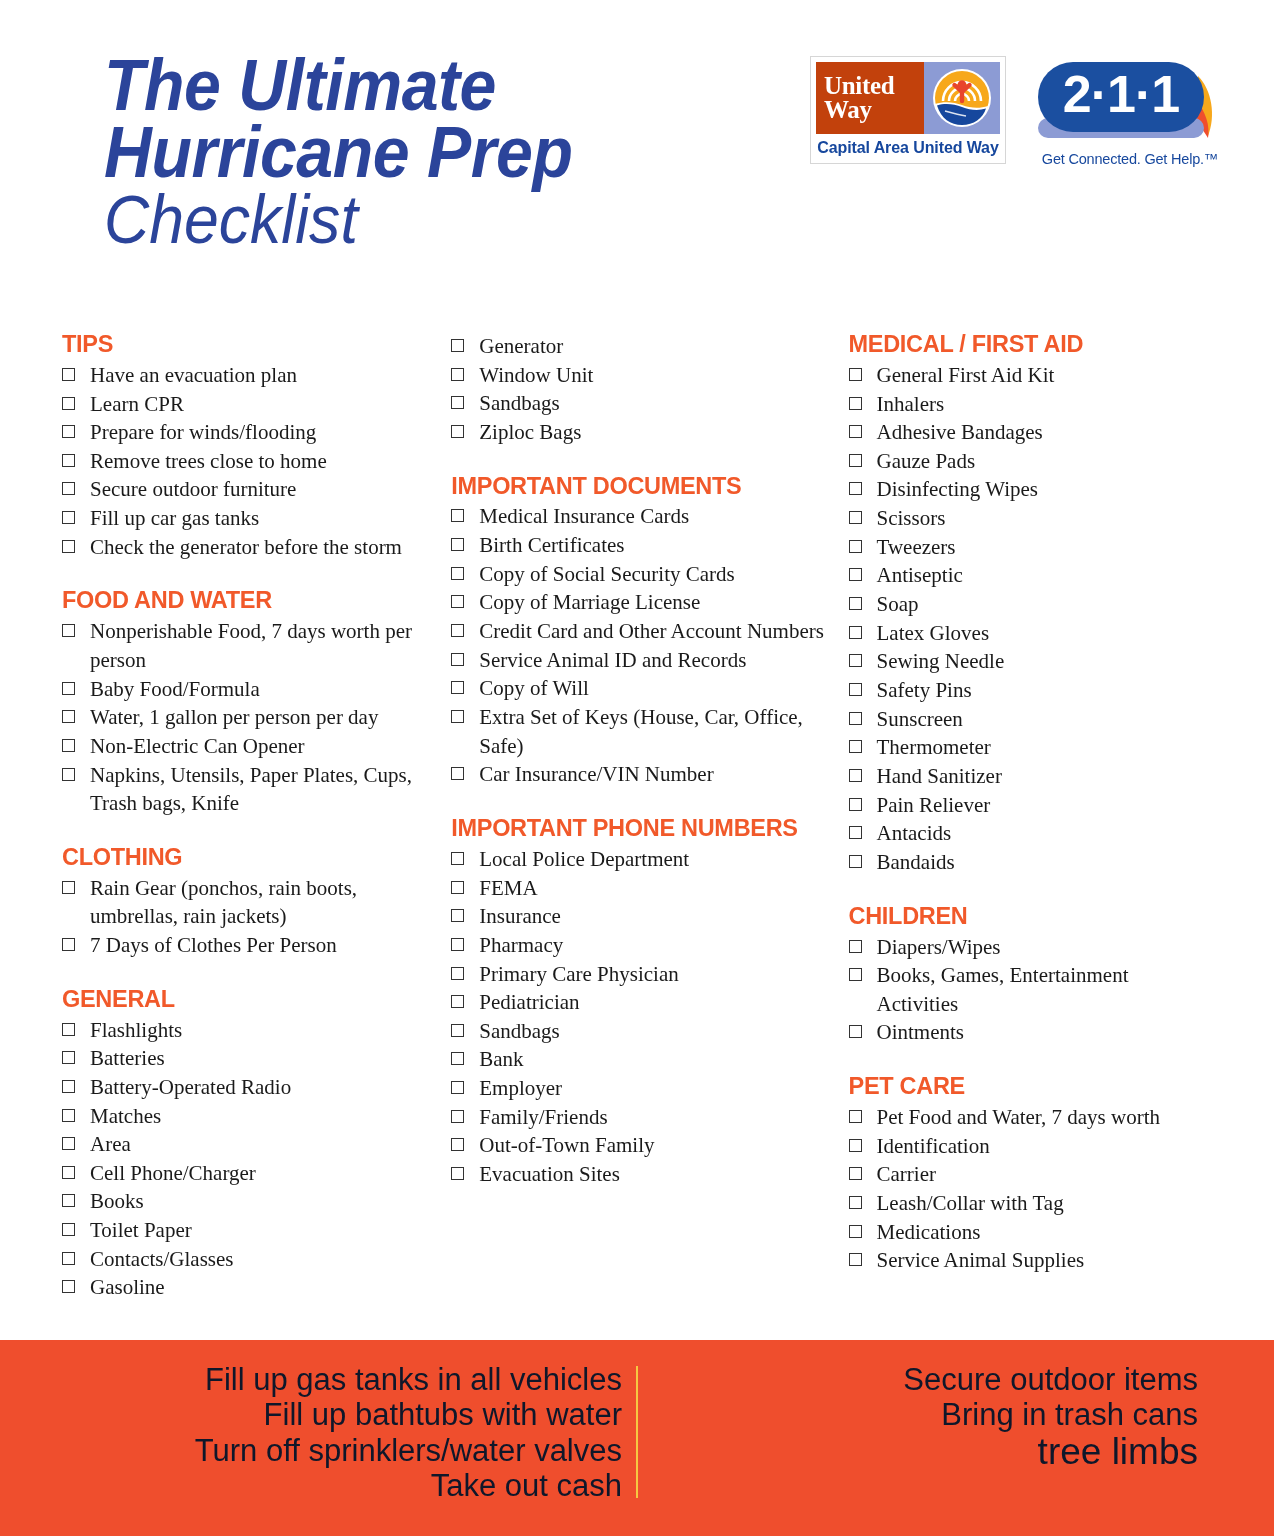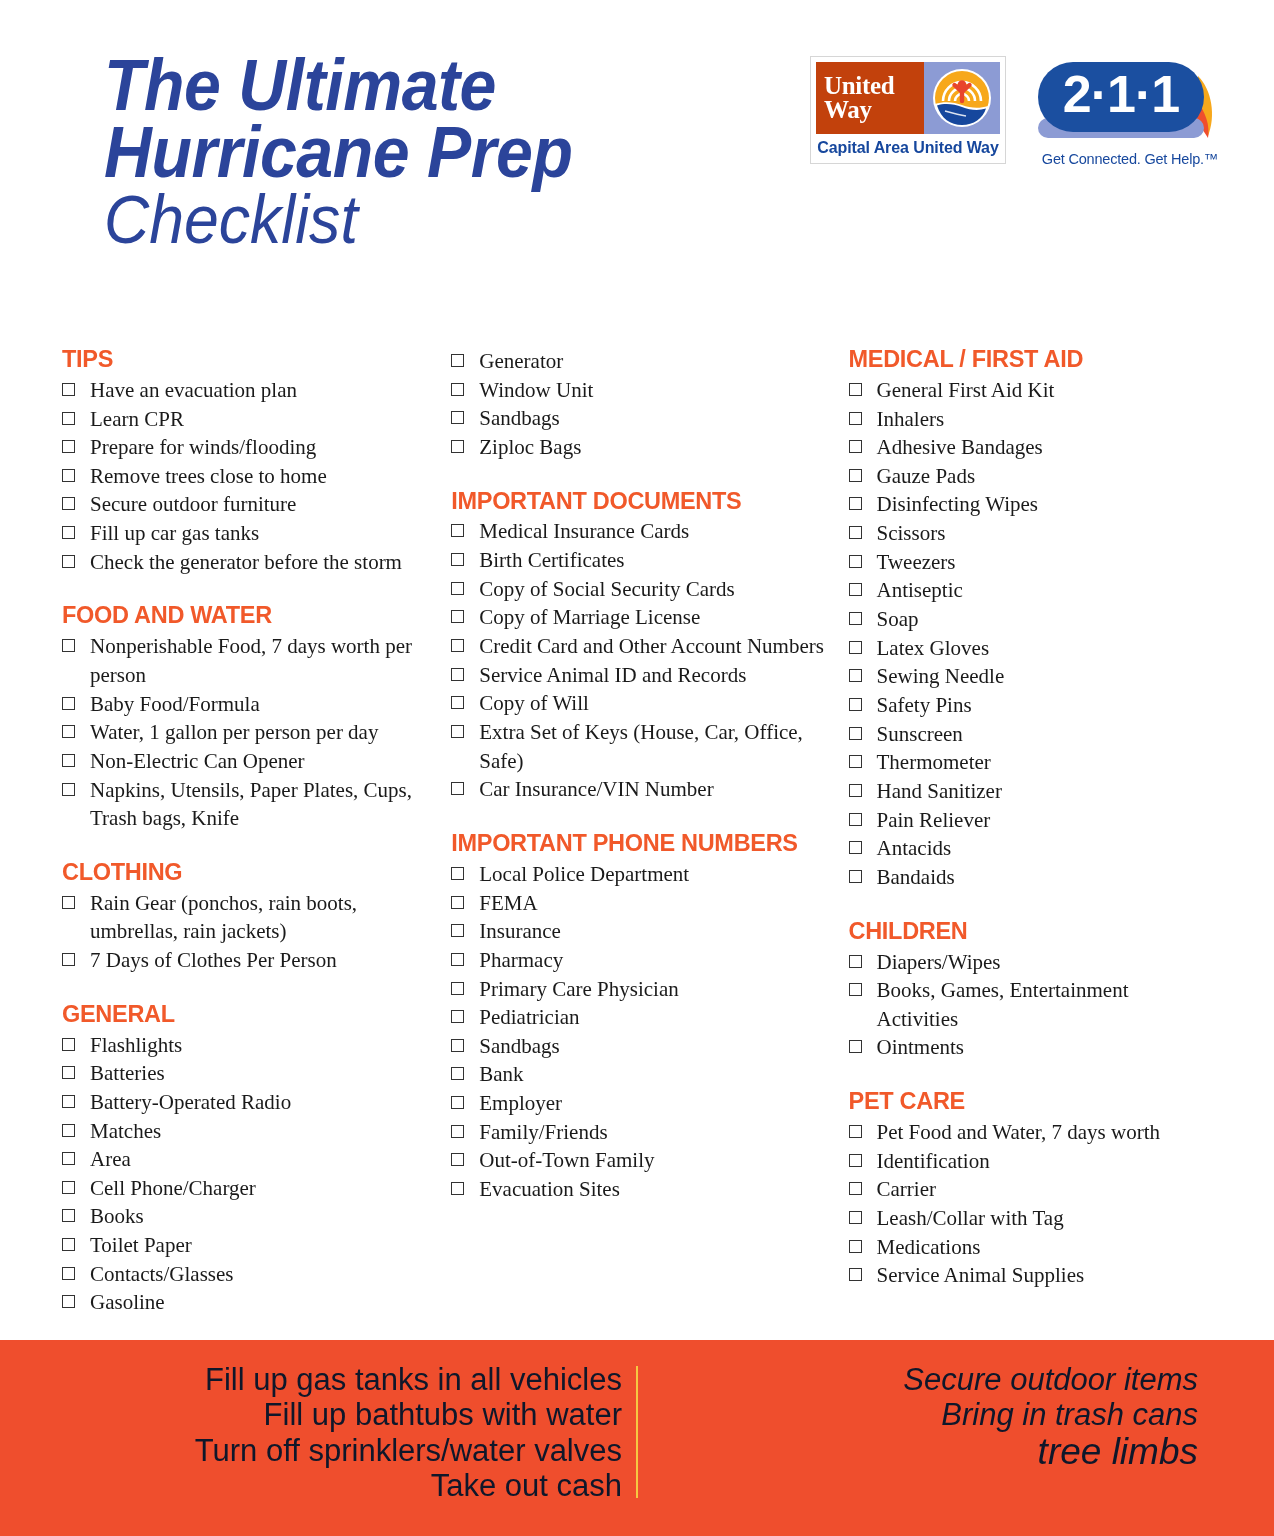--- a/index.html
+++ b/index.html
@@ -126,21 +126,20 @@
 
   
   .columns {
     position: absolute;
     top: 332px;
     left: 0;
     right: 0;
     display: flex;
     padding: 0 44px 0 62px;
     gap: 0;
-    margin-top: 15px;
   }
   .col { width: 400px; padding-right: 16px; }
   .col.col2 { padding-left: 0px; }
   .col.col3 { padding-left: 8px; }
 
   h2.section-head {
     font-family: "Liberation Sans", sans-serif;
     font-weight: bold;
     font-size: 23.5px;
     color: #F1592A;
@@ -190,21 +189,21 @@
   }
   .footer-col {
     font-family: "Liberation Sans", sans-serif;
     color: #0f172a;
     font-size: 31px;
     line-height: 1.14;
     text-align: right;
     font-weight: normal;
   }
   .footer-col.left { width: 560px; padding-right: 14px; }
-  .footer-col.right { width: 560px; padding-left: 14px; font-style: italic; }
+  .footer-col.right { width: 560px; padding-left: 14px; }
   .footer-divider {
     width: 2px;
     background: #F5C842;
     height: 132px;
     margin-top: 4px;
     flex: 0 0 2px;
   }
   .footer-line.big { font-size: 37px; line-height: 1.04; }
 </style>
 </head>

